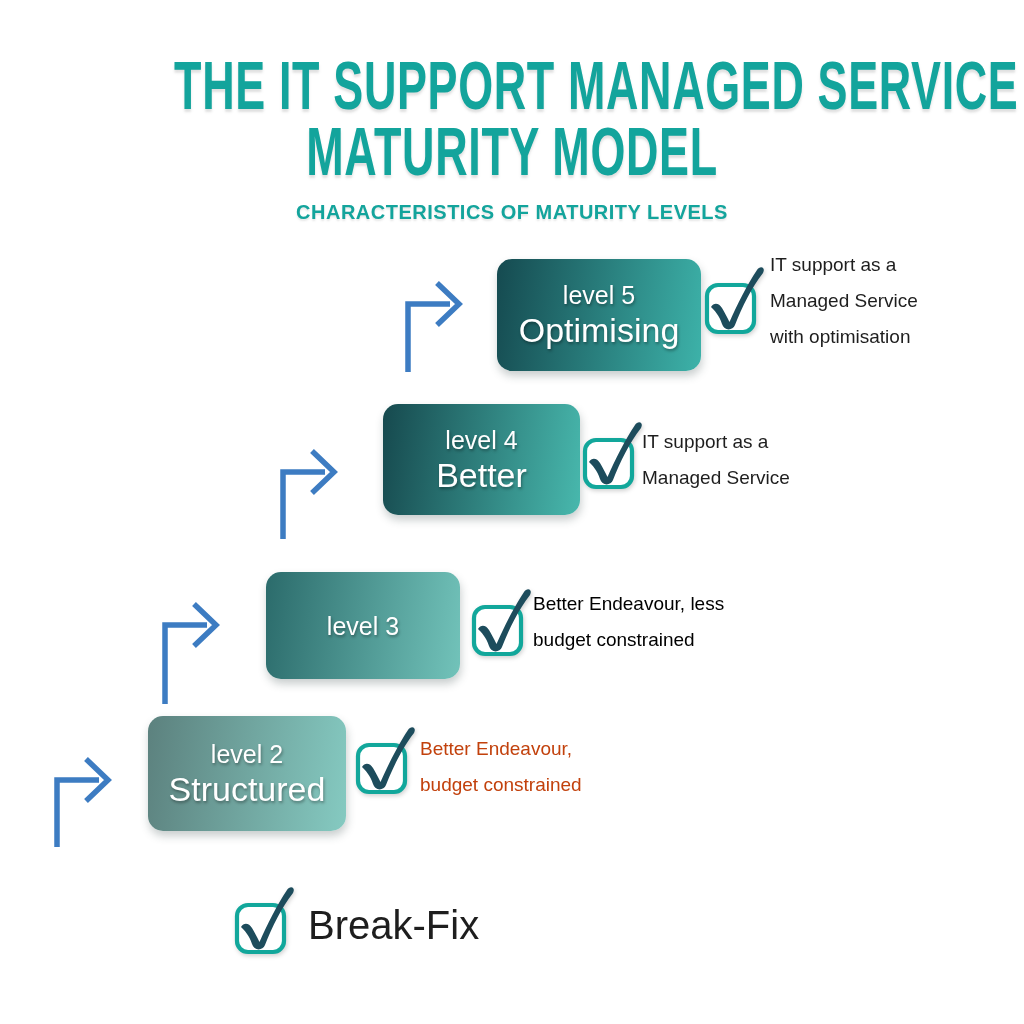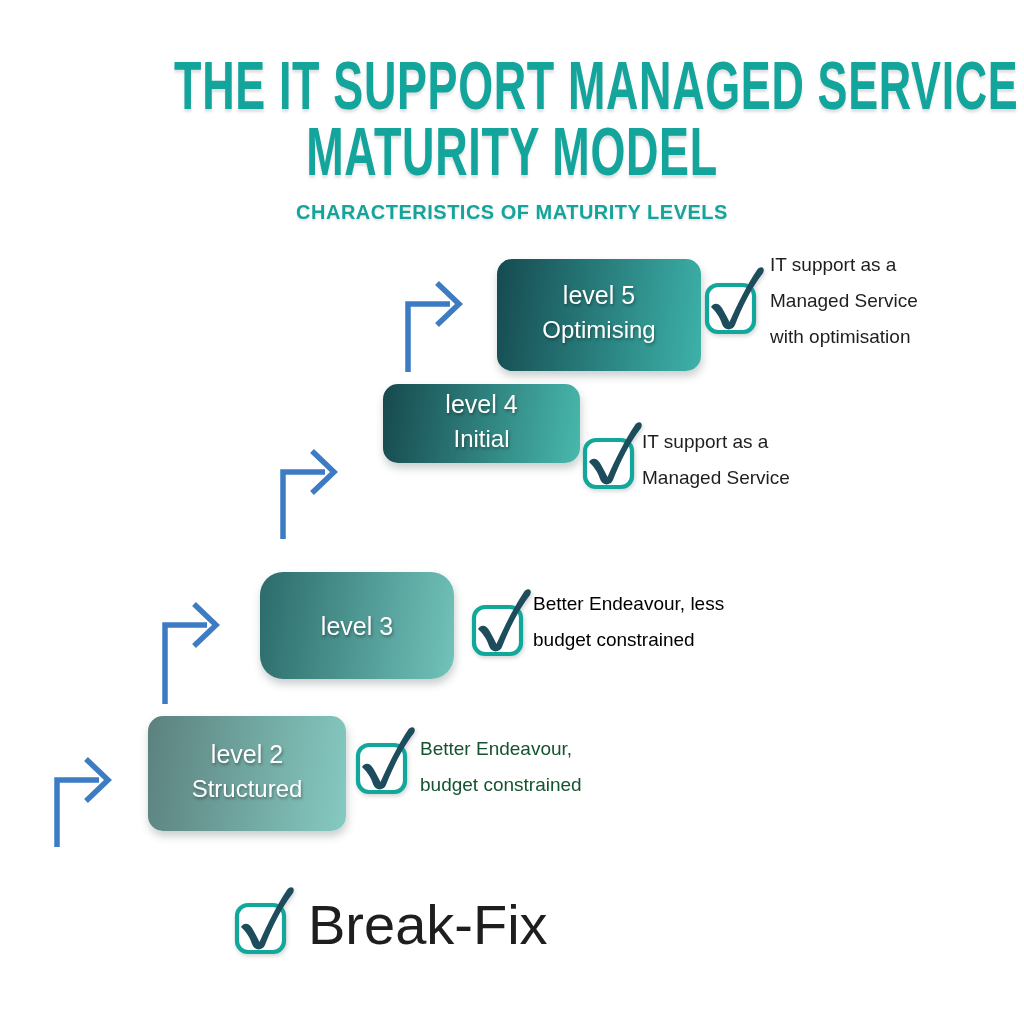--- a/index.html
+++ b/index.html
@@ -20,37 +20,37 @@
     text-shadow:0 2px 2px rgba(130,130,130,0.2);
   }
   
   .box{
     position:absolute;border-radius:15px;color:#ffffff;
     display:flex;flex-direction:column;align-items:center;justify-content:center;
     box-shadow:1px 5px 8px rgba(40,60,60,0.25);
     text-shadow:1px 2px 3px rgba(0,0,0,0.35);
   }
   .box .lvl{font-size:25px;line-height:30px;}
-  .box .nm{font-size:24px;line-height:40px;}
+  .box .nm{font-size:34px;line-height:40px;}
   .box1{left:29px;  top:871px; width:198px; height:112px;}
   .box2{left:148px; top:716px; width:198px; height:115px;}
-  .box3{left:260px; top:572px; width:194px; height:107px;border-radius:23px;}
-  .box4{left:383px; top:384px; width:197px; height:79px;}
+  .box3{left:266px; top:572px; width:194px; height:107px;}
+  .box4{left:383px; top:404px; width:197px; height:111px;}
   .box5{left:497px; top:259px; width:204px; height:112px;}
   
   .cb{position:absolute;width:80px;height:80px;overflow:visible;
       filter:drop-shadow(1px 2px 2px rgba(0,0,0,0.18));}
   .cb1{left:229px; top:877px;}
   .cb2{left:350px; top:717px;}
   .cb3{left:466px; top:579px;}
   .cb4{left:577px; top:412px;}
   .cb5{left:699px; top:257px;}
   
   .desc{position:absolute;font-size:19px;line-height:36px;white-space:pre-line;}
-  .desc1{left:308px; top:901px; font-size:56px; line-height:48px;}
+  .desc1{left:308px; top:901px; font-size:40px; line-height:48px;}
   .desc2{left:420px; top:731px;}
   .desc3{left:533px; top:586px;}
   .desc4{left:642px; top:424px;}
   .desc5{left:770px; top:247px;}
   
   .arrows{position:absolute;left:0;top:0;pointer-events:none;}
   .arrow-path{fill:none;stroke-width:5.5px;stroke-linejoin:miter;}
 </style>
 </head>
 <body>
@@ -91,36 +91,36 @@
   <div class="desc desc1" style="color: rgb(30, 30, 30);">Break-Fix</div>
 
   <div class="box box2" style="background: linear-gradient(98deg, rgb(92, 129, 126) 0%, rgb(133, 202, 193) 100%);">
     <div class="lvl">level 2</div>
     <div class="nm">Structured</div>
   </div>
   <svg class="cb cb2" viewBox="0 0 80 80">
     <rect class="cb-rect" x="8" y="28" width="47" height="47" rx="11" fill="#ffffff" stroke-width="4.2" stroke="#12a79b"></rect>
     <path class="cb-check" d="M12,50 C15,45 20,46 23,51 C25.5,55 28,60 30.5,65 C38,48 48,28 58,13 C61,8 67,10 64,16 C53,30 43,50 36,68 C33.5,74 25,74 23,67 C20,58 16,54 12,50 Z" fill="#1d4c5c"></path>
   </svg>
-  <div class="desc desc2" style="color: #14532d;">Better Endeavour,
+  <div class="desc desc2" style="color: #c2410c;">Better Endeavour,
 budget constrained</div>
 
   <div class="box box3" style="background: linear-gradient(98deg, rgb(43, 107, 107) 0%, rgb(114, 195, 186) 100%);">
     <div class="lvl">level 3</div>
   </div>
   <svg class="cb cb3" viewBox="0 0 80 80">
     <rect class="cb-rect" x="8" y="28" width="47" height="47" rx="11" fill="#ffffff" stroke-width="4.2" stroke="#12a79b"></rect>
     <path class="cb-check" d="M12,50 C15,45 20,46 23,51 C25.5,55 28,60 30.5,65 C38,48 48,28 58,13 C61,8 67,10 64,16 C53,30 43,50 36,68 C33.5,74 25,74 23,67 C20,58 16,54 12,50 Z" fill="#1d4c5c"></path>
   </svg>
   <div class="desc desc3" style="color: #000000;">Better Endeavour, less
 budget constrained</div>
 
   <div class="box box4" style="background: linear-gradient(98deg, rgb(22, 73, 78) 0%, rgb(72, 184, 173) 100%);">
     <div class="lvl">level 4</div>
-    <div class="nm">Initial</div>
+    <div class="nm">Better</div>
   </div>
   <svg class="cb cb4" viewBox="0 0 80 80">
     <rect class="cb-rect" x="8" y="28" width="47" height="47" rx="11" fill="#ffffff" stroke-width="4.2" stroke="#12a79b"></rect>
     <path class="cb-check" d="M12,50 C15,45 20,46 23,51 C25.5,55 28,60 30.5,65 C38,48 48,28 58,13 C61,8 67,10 64,16 C53,30 43,50 36,68 C33.5,74 25,74 23,67 C20,58 16,54 12,50 Z" fill="#1d4c5c"></path>
   </svg>
   <div class="desc desc4" style="color: rgb(30, 30, 30);">IT support as a
 Managed Service</div>
 
   <div class="box box5" style="background: linear-gradient(98deg, rgb(21, 74, 80) 0%, rgb(61, 178, 169) 100%);">
     <div class="lvl">level 5</div>

